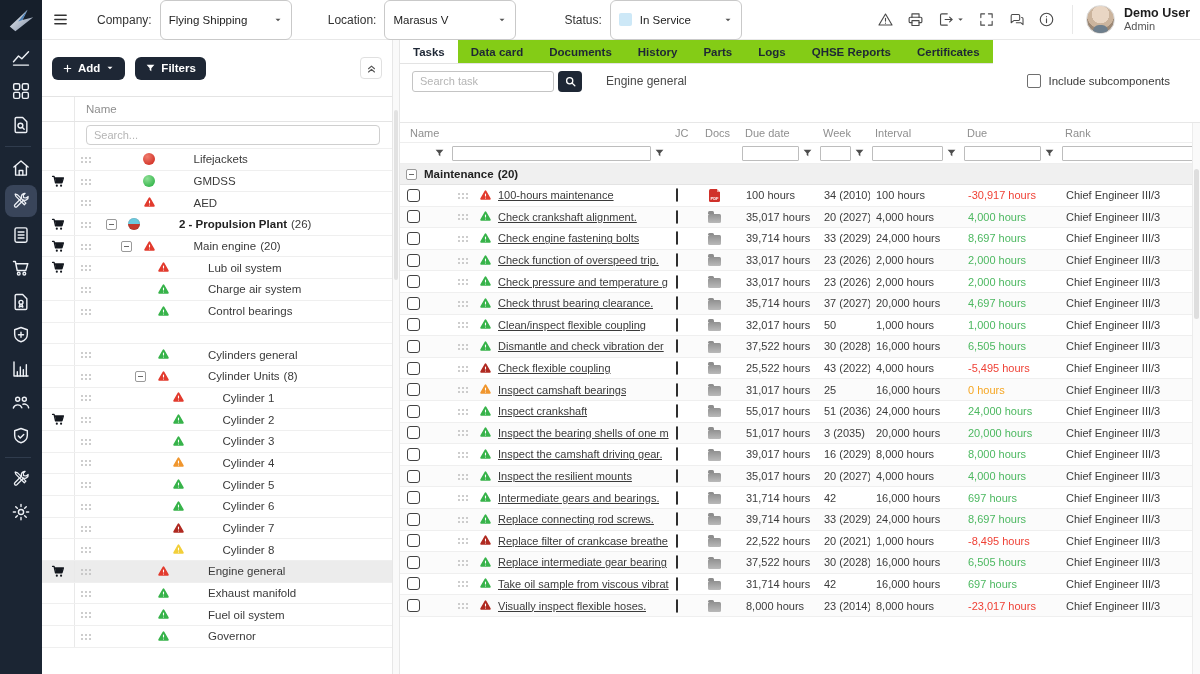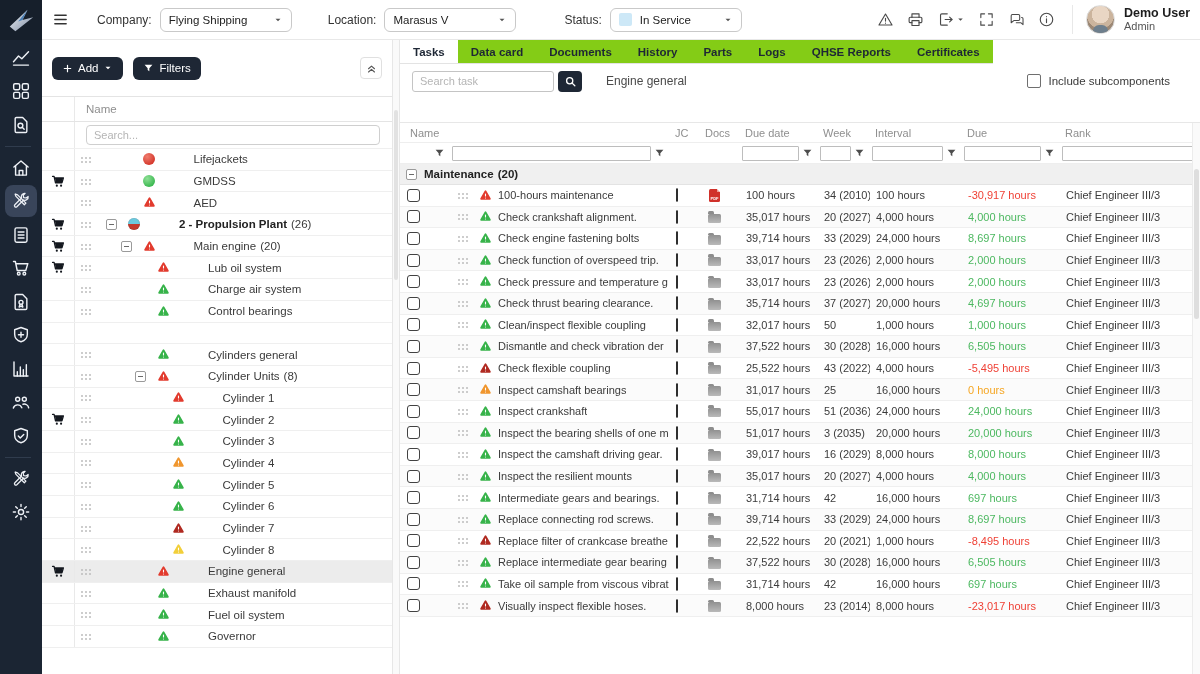--- a/index.html
+++ b/index.html
@@ -15,42 +15,42 @@
   .side-icon { width:32px; height:32px; margin:1.5px 0; border-radius:8px; display:flex; align-items:center;
     justify-content:center; color:#eef1f6; cursor:pointer; }
   .side-icon.active { background:#39455a; }
   .side-icon svg { display:block; }
 
   
   .topbar { position:absolute; left:42px; right:0; top:0; height:40px; background:#fff;
     border-bottom:1px solid #e8e8e8; display:flex; align-items:center; padding:0 10px 0 10px; }
   .burger { color:#333; margin-right:28px; display:flex; cursor:pointer; }
   .tb-label { font-size:12px; color:#333; margin-right:8px; }
-  .select { height:24px; border:1px solid #c9c9c9; border-radius:6px; background:#fff; display:flex;
+  .select { height:40px; border:1px solid #c9c9c9; border-radius:6px; background:#fff; display:flex;
     align-items:center; padding:0 8px; font-size:11.5px; color:#222; width:132px; cursor:pointer; }
   .select .sel-val { flex:1; white-space:nowrap; overflow:hidden; }
   .sel-caret { color:#555; display:flex; }
   .swatch { width:13px; height:13px; border-radius:2px; margin-right:8px; flex:0 0 auto; }
   .tb-right { margin-left:auto; display:flex; align-items:center; gap:13px; color:#4a4a4a; }
   .tb-icon { display:flex; align-items:center; cursor:pointer; }
   .user-wrap { display:flex; align-items:center; gap:9px; border-left:1px solid #e8e8e8; padding-left:13px;
     margin-left:4px; }
   .avatar { width:29px; height:29px; border-radius:50%;
     background:radial-gradient(circle at 50% 32%, #e9d6c4 0 38%, #cbb49d 39% 60%, #9c8875 61% 100%);
     border:1px solid #ddd; position:relative; overflow:hidden; cursor:pointer; }
   .avatar::after { content:""; position:absolute; left:6px; right:6px; bottom:-4px; height:12px;
     border-radius:6px 6px 0 0; background:#6e7f8d; }
   .user-name { font-size:12.5px; font-weight:bold; color:#1d1d1d; line-height:14px; }
   .user-role { font-size:11px; color:#555; line-height:13px; }
 
   
   .tree-panel { position:absolute; left:42px; top:40px; width:350px; bottom:0; background:#fff; overflow:hidden; }
   .tree-toolbar { height:56px; display:flex; align-items:center; padding:0 10px; }
   .dark-btn { height:23px; background:#1e2735; color:#fff; border-radius:6px; display:flex; align-items:center;
-    gap:5px; padding:0 10px; font-size:11.5px; font-weight:normal; cursor:pointer; }
+    gap:5px; padding:0 10px; font-size:11.5px; font-weight:bold; cursor:pointer; }
   .dark-btn + .dark-btn { margin-left:10px; }
   .collapse-btn { margin-left:auto; width:22px; height:22px; border:1px solid #e0e0e0; border-radius:4px;
     display:flex; align-items:center; justify-content:center; color:#555; cursor:pointer; background:#fff; }
   .tree-head { height:26px; border-top:1px solid #e4e4e4; border-bottom:1px solid #e4e4e4; display:grid;
     grid-template-columns:33px 1fr; align-items:center; }
   .tree-head .gut { height:100%; border-right:1px solid #e9e9e9; }
   .tree-head .hname { font-size:11.5px; color:#8f8f8f; padding-left:11px; }
   .tree-search-row { height:27px; display:grid; grid-template-columns:33px 1fr; align-items:center;
     border-bottom:1px solid #efefef; }
   .tree-search-row .gut { height:100%; border-right:1px solid #e9e9e9; }
@@ -112,21 +112,21 @@
     font-family:inherit; font-size:10px; padding:0 3px; }
   .funnel { color:#4d4d4d; display:flex; flex:0 0 auto; padding:0 3px; cursor:pointer; }
   .group-row { height:21px; background:#f0f0f0; border-bottom:1px solid #e3e3e3; display:flex; align-items:center;
     padding-left:6px; }
   .group-label { font-size:11.5px; font-weight:bold; color:#222; margin-left:7px; }
   .group-count { font-size:11.5px; font-weight:bold; color:#222; margin-left:4px; }
   .trow { height:21.6px; border-bottom:1px solid #efefef; font-size:11px; color:#3b3b3b; cursor:pointer; }
   .trow:nth-child(even) { background:#fbfbfb; }
   .ccell { padding-left:7px; display:flex; align-items:center; }
   .cb { width:13px; height:13px; border:1.5px solid #424242; border-radius:3px; background:#fff; cursor:pointer; }
-  .ncell { display:flex; align-items:center; padding-left:8px; overflow:hidden; }
+  .ncell { display:flex; align-items:center; padding-left:8px; overflow:hidden;text-decoration:underline; }
   .ncell .drag { margin-right:10px; }
   .ncell .st { margin-right:6px; }
   .nname { white-space:nowrap; overflow:hidden; }
   .jc { width:13px; height:13px; border-radius:3px; border:1px solid #2e2e2e; margin-left:6px;
     background:linear-gradient(180deg,#3f3f3f 0 38%,#ededed 38% 52%,#c9c9c9 52% 100%); }
   .folder { width:13px; height:9.5px; background:linear-gradient(180deg,#919191,#b9b9b9); border-radius:1.5px;
     position:relative; margin:3px 0 0 8px; }
   .folder::before { content:""; position:absolute; top:-2.5px; left:0; width:5.5px; height:2.5px;
     background:#8d8d8d; border-radius:1.5px 1.5px 0 0; }
   .pdf { width:11px; height:13.5px; background:#d0312a; border-radius:1.5px; position:relative; margin-left:9px; }

